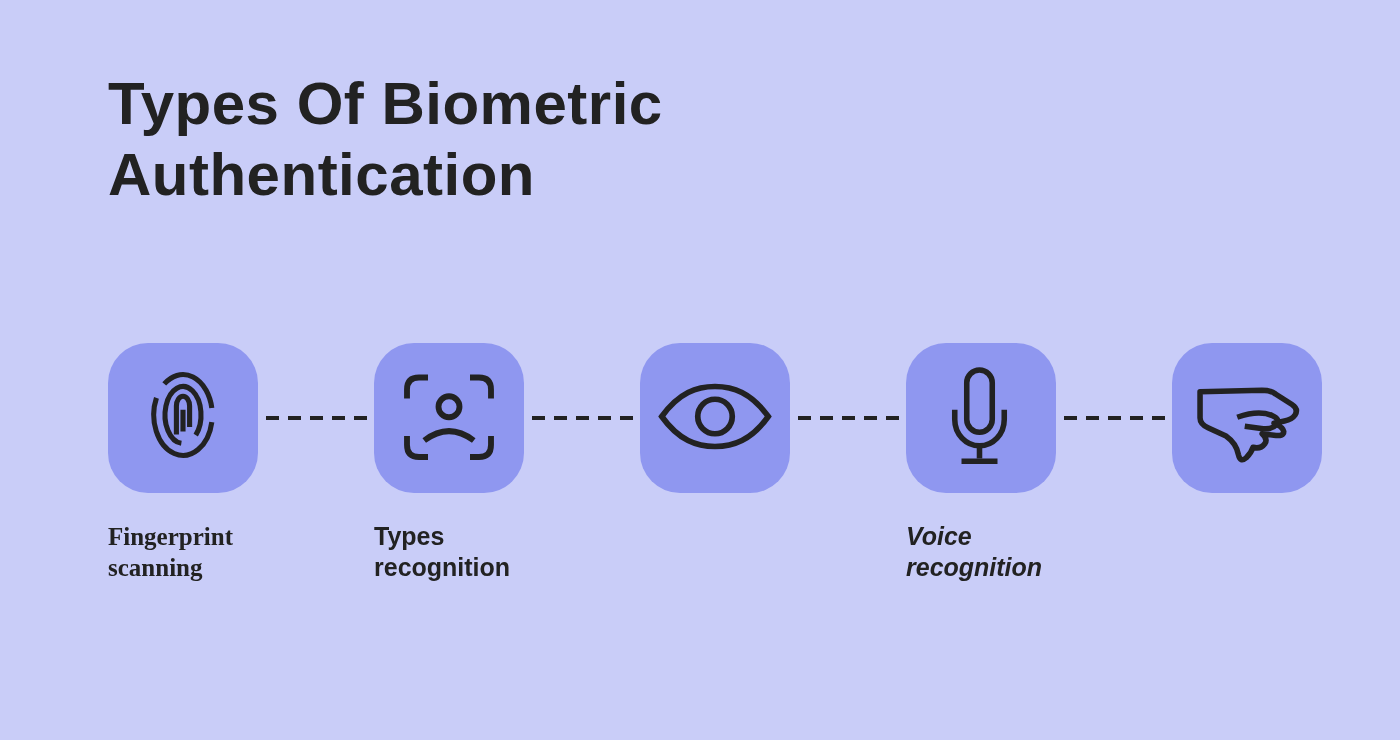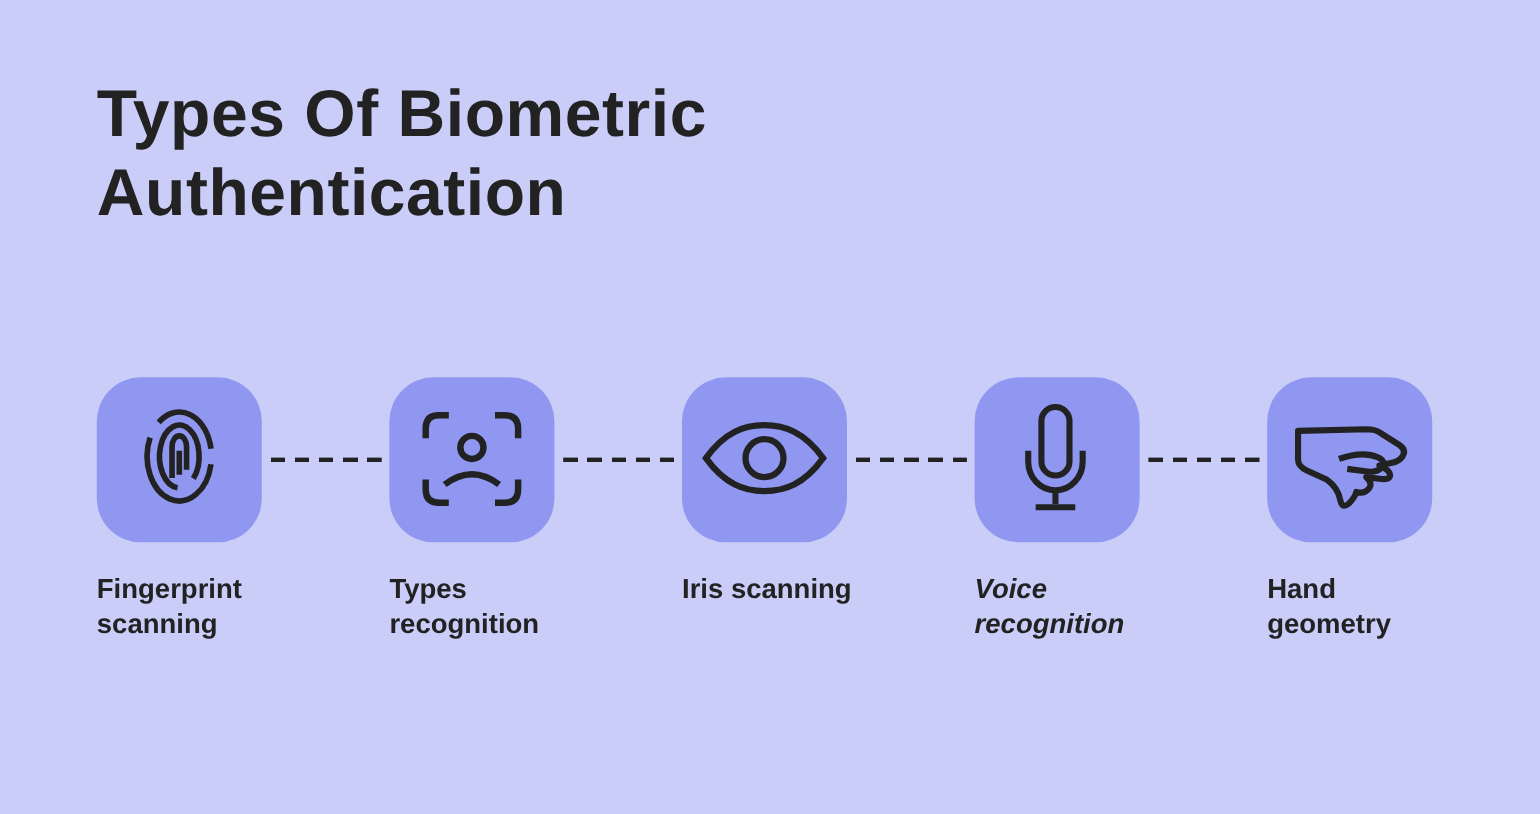--- a/index.html
+++ b/index.html
@@ -4,21 +4,21 @@
 <style>
   html,body{margin:0;padding:0;}
   body{font-family:"Liberation Sans", sans-serif;}
   .canvas{
     position:relative;
     width:1400px;height:740px;
     background:var(--bg,#c9cdf8);
     overflow:hidden;
   }
   .content{
-    position:absolute;left:88px;top:68px;
+    position:absolute;left:108px;top:68px;
   }
   .title{
     color:var(--ink,#262626);
     font-size:60px;
     line-height:71px;
     font-weight:700;
     letter-spacing:0.5px;
     white-space:pre-line;
     margin:0;
   }
@@ -49,21 +49,21 @@
   }
   .label{
     grid-row:2;
     align-self:start;
     color:var(--ink,#1f1f1f);
     font-size:25px;
     line-height:31px;
     font-weight:700;
     white-space:pre-line;
   }
-  .c1{grid-column:1 / span 2;} .c3{grid-column:3 / span 2;}
+  .c1{grid-column:1 / span 2;font-family:Liberation Serif, serif;} .c3{grid-column:3 / span 2;}
   .c5{grid-column:5 / span 2;} .c7{grid-column:7 / span 2;font-style:italic;}
   .c9{grid-column:9;}
   .t1{grid-column:1;} .t3{grid-column:3;} .t5{grid-column:5;} .t7{grid-column:7;} .t9{grid-column:9;}
   .x2{grid-column:2;} .x4{grid-column:4;} .x6{grid-column:6;} .x8{grid-column:8;}
 </style>
 </head>
 <body>
 
 <div class="canvas">
   <div class="content">
@@ -134,21 +134,18 @@
                    Q 53,73 49.5,76.5 Q 45.5,80 44.3,74.5
                    Q 43,67 36,62 L 24,56.5 Q 18.7,54 18.7,50 L 18.7,32.5 Z"></path>
           <path d="M 43.5,49.5 Q 58,44.5 67,48.5 Q 72.5,51 69.5,54.5 Q 66.5,58 59.5,57 L 48.5,55.5"></path>
         </svg>
       </div>
 
       <div class="label c1">Fingerprint
 scanning</div>
       <div class="label c3">Types
 recognition</div>
-      <div class="label c5">Iris scanning</div>
       <div class="label c7">Voice
 recognition</div>
-      <div class="label c9">Hand
-geometry</div>
 
     </div>
   </div>
 </div>
 
 </body></html>

